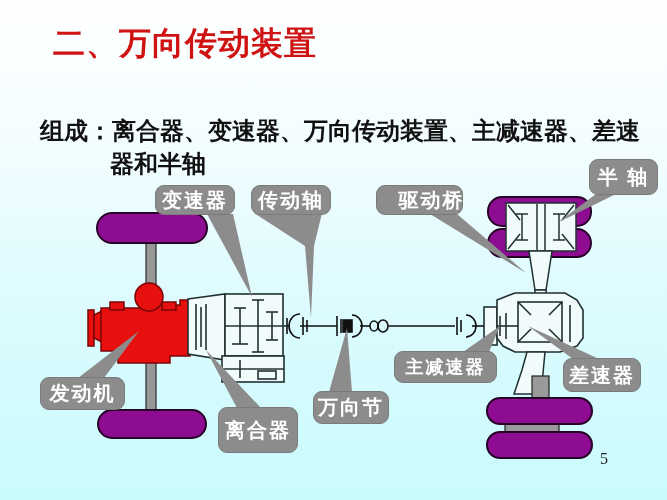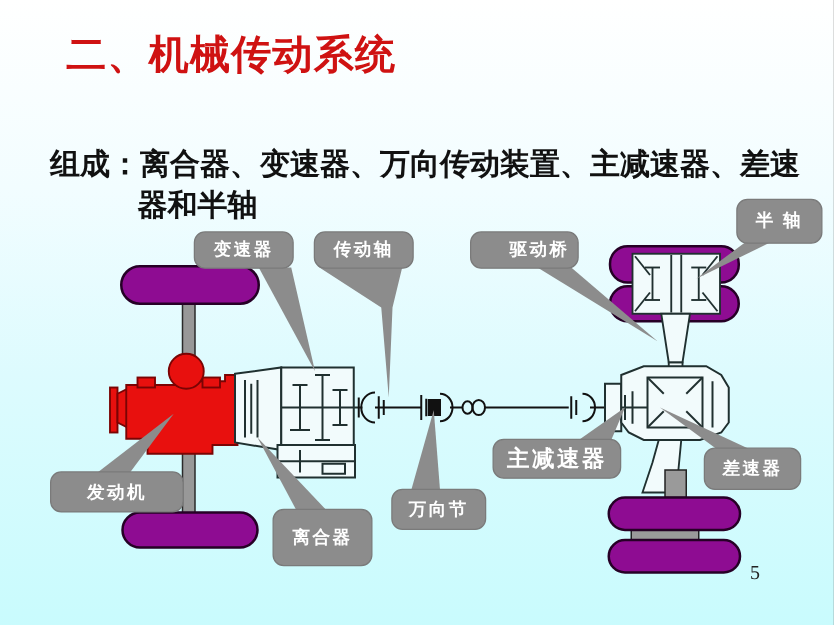--- a/index.html
+++ b/index.html
@@ -29,41 +29,41 @@
     font-size:24px;color:#111;white-space:nowrap;
   }
   .page-number{
     position:absolute;left:600px;top:450px;
     font-family:"Liberation Serif",serif;font-size:16px;color:#222;
   }
   svg.diagram{position:absolute;left:0;top:0;z-index:1;}
   .callout{
     position:absolute;z-index:2;
     background:#8c8c8c;border:1px solid #7a7a7a;border-radius:9px;
-    color:#ffffff;font-weight:bold;font-size:14px;letter-spacing:2px;
+    color:#ffffff;font-weight:bold;font-size:20px;letter-spacing:2px;
     display:flex;align-items:center;justify-content:center;
     font-family:"Liberation Sans",sans-serif;white-space:nowrap;
     box-sizing:border-box;
   }
   #cl-gearbox      {left:155px;top:185px;width:80px;height:30px;}
   #cl-driveshaft   {left:251px;top:185px;width:80px;height:30px;}
   #cl-driveaxle    {left:376px;top:185px;width:87px;height:30px;padding-left:24px;}
   #cl-halfshaft    {left:589px;top:159px;width:69px;height:36px;}
-  #cl-engine       {left:40px; top:377px;width:107px;height:33px;}
+  #cl-engine       {left:40px; top:377px;width:85px;height:33px;}
   #cl-clutch       {left:218px;top:407px;width:80px;height:46px;}
   #cl-ujoint       {left:313px;top:391px;width:76px;height:33px;}
   #cl-finaldrive   {left:394px;top:351px;width:103px;height:32px;font-size:18px;}
   #cl-differential {left:563px;top:358px;width:78px;height:34px;}
 </style>
 </head>
 <body>
 
 <div class="slide">
 
-  <div class="title">二、机械传动系统</div>
+  <div class="title">二、万向传动装置</div>
 
   <div class="comp-line1"><span>组成：</span><span>离合器、变速器、万向传动装置、主减速器、差速</span></div>
   <div class="comp-line2">器和半轴</div>
 
   <svg class="diagram" width="667" height="500" viewBox="0 0 667 500">
 
     <rect x="146" y="238" width="10" height="176" fill="#989898" stroke="#2a2a2a" stroke-width="1.2"></rect>
 
     <g fill="#e8100e" stroke="#7a0404" stroke-width="1.5">
       <rect x="88" y="310" width="6" height="36"></rect>

